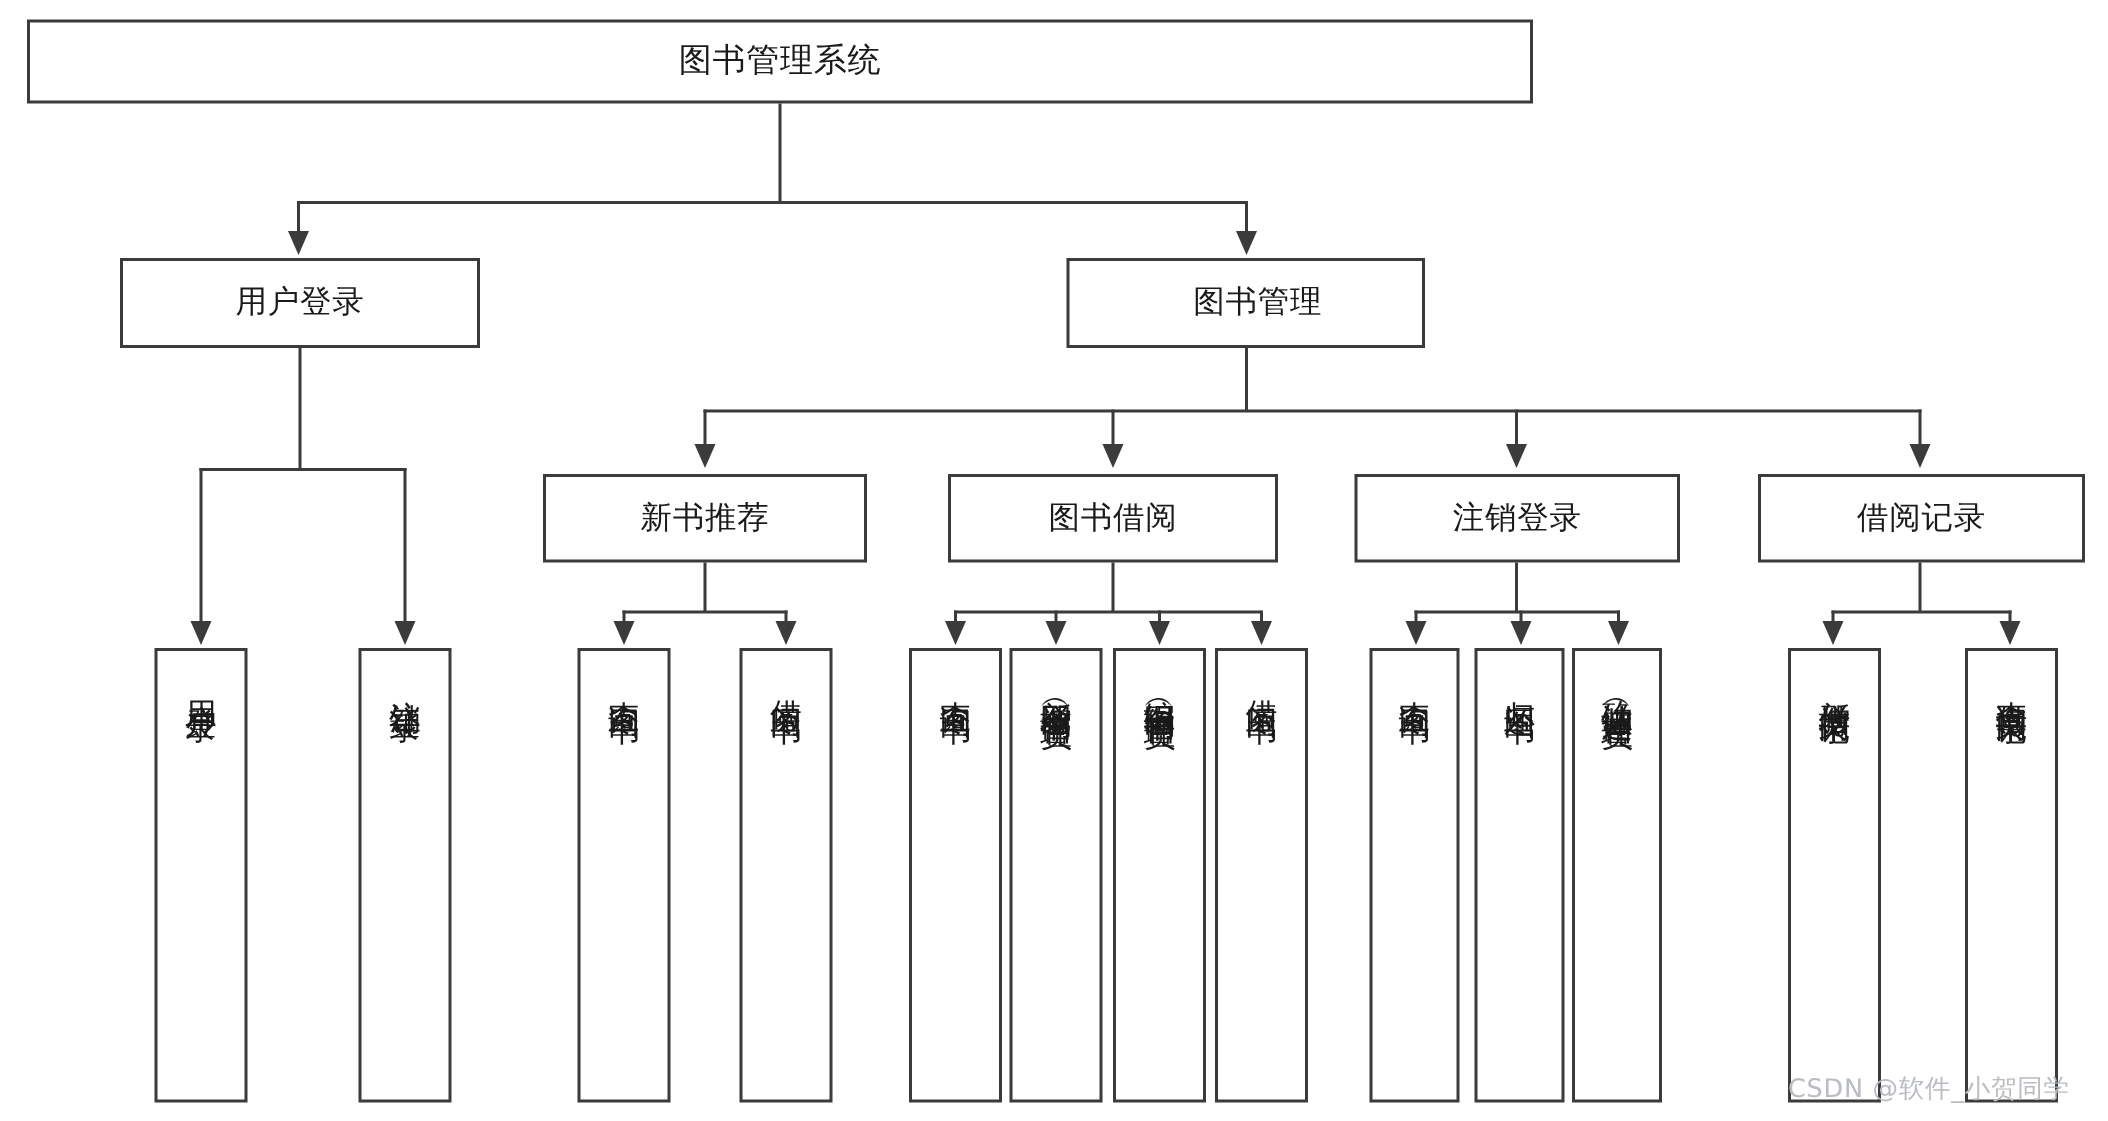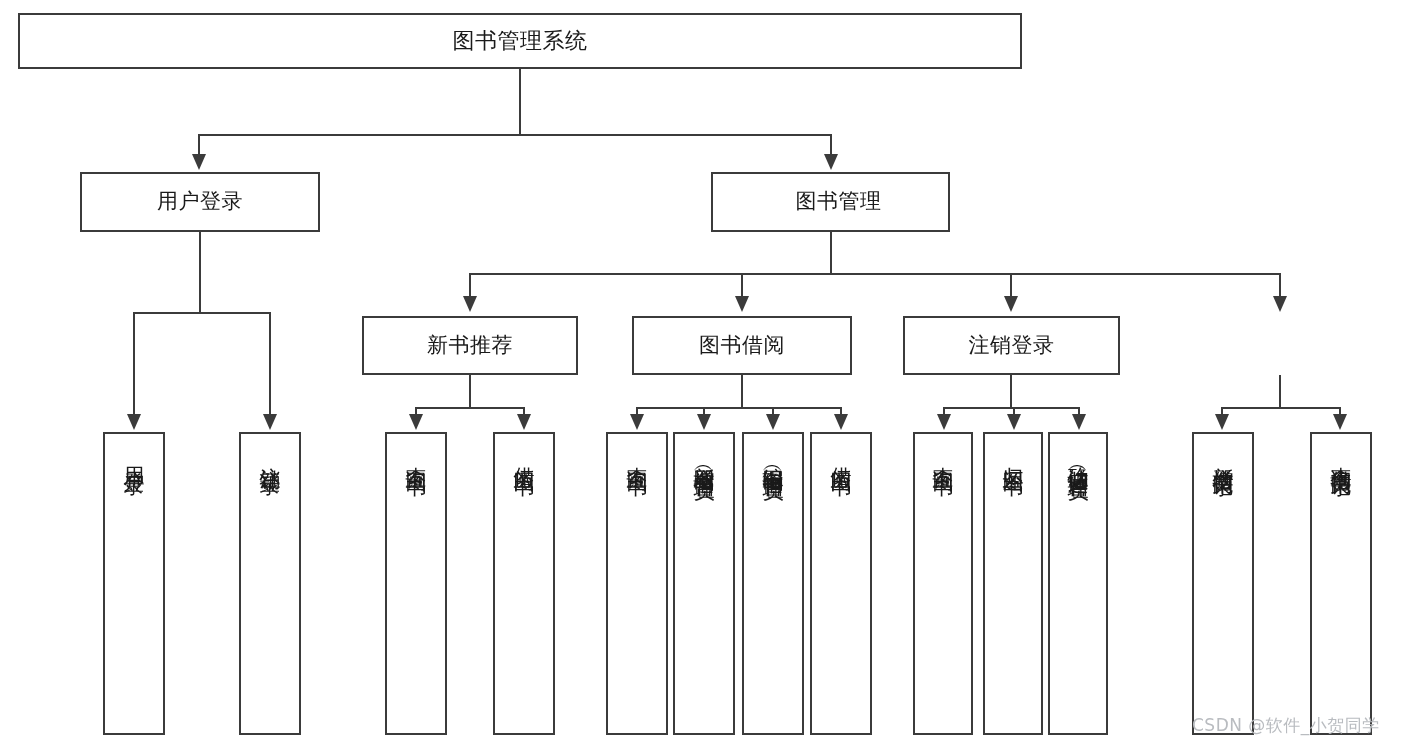--- a/index.html
+++ b/index.html
@@ -134,20 +134,23 @@
   <div class="arrow" style="left:1273px; top:296px;"></div>
 
   <div class="node lvl3" style="left:362px; top:316px; width:216px; height:59px;">
     <span>新书推荐</span>
   </div>
   <div class="node lvl3" style="left:632px; top:316px; width:220px; height:59px;">
     <span>图书借阅</span>
   </div>
   <div class="node lvl3" style="left:903px; top:316px; width:217px; height:59px;">
     <span>注销登录</span>
+  </div>
+  <div class="node lvl3" style="left:1172px; top:316px; width:218px; height:59px;">
+    <span>借阅记录</span>
   </div>
 
   <div class="edge v" style="left:469px; top:375px; width:2px; height:33px;"></div>
   <div class="edge h" style="left:415px; top:407px; width:110px; height:2px;"></div>
   <div class="edge v" style="left:415px; top:407px; width:2px; height:9px;"></div>
   <div class="arrow" style="left:409px; top:414px;"></div>
   <div class="edge v" style="left:523px; top:407px; width:2px; height:9px;"></div>
   <div class="arrow" style="left:517px; top:414px;"></div>
 
   <div class="edge v" style="left:741px; top:375px; width:2px; height:33px;"></div>

